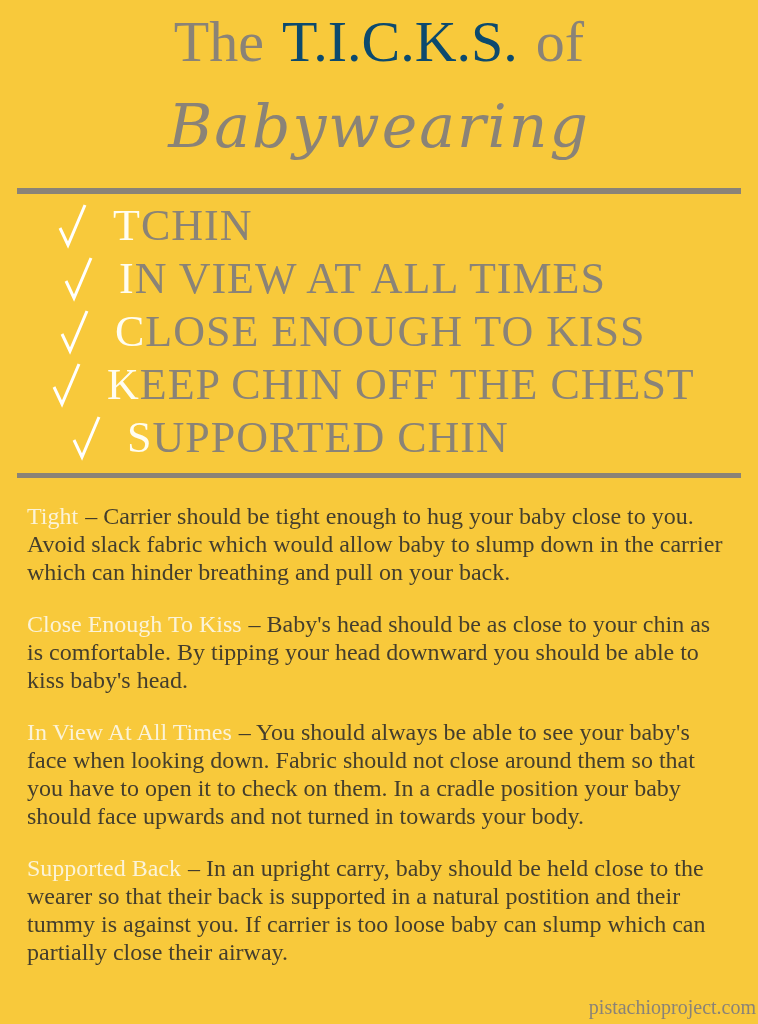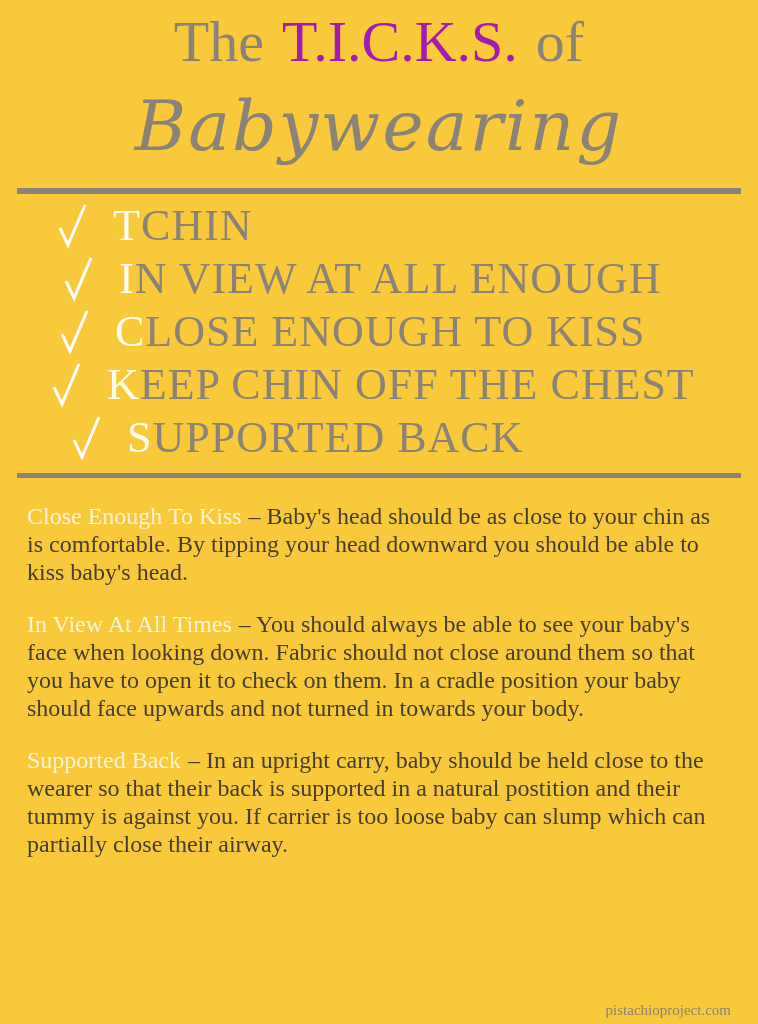--- a/index.html
+++ b/index.html
@@ -14,26 +14,26 @@
   
   .title-line {
     text-align:center;
     margin-top:6px;
     font-size:58px;
     line-height:72px;
     color:#8A8377;
     white-space:nowrap;
   }
   .title-line .seg { margin:0 9px;font-family:Liberation Serif, serif; }
-  .title-line .seg-white { color:#a21caf; }
+  .title-line .seg-white { color:#0c4a6e; }
   .script-title {
     text-align:center;
     font-family:"DejaVu Serif", serif;
     font-style:italic;
-    font-size:70px;
+    font-size:60px;
     line-height:104px;
     color:#8A8377;
     margin-top:-4px;
     letter-spacing:2px;
   }
   .divider {
     height:6px;
     background:#8A8377;
     margin:10px 17px 0 17px;
     border:none;
@@ -61,22 +61,22 @@
   .section {
     font-size:24px;
     line-height:28px;
     color:#443E2D;
     margin-bottom:15px;
   }
   .section .label { color:#FBF3D8; margin-right:7px; }
   
   .watermark {
     position:absolute;
-    right:27px; bottom:5px;
-    font-size:15px;
+    right:2px; bottom:5px;
+    font-size:20px;
     color:#8A8377;
   }
 </style>
 </head>
 <body>
 
 <div class="poster">
 
   <div class="title-line">
     <span class="seg">The</span><span class="seg seg-white">T.I.C.K.S.</span><span class="seg">of</span>
@@ -95,21 +95,21 @@
       </span>
       <span class="check-text"><span class="initial">T</span><span>CHIN</span></span>
     </div>
 
     <div class="check-row">
       <span class="check-icon">
         <svg viewBox="0 0 32 48" width="32" height="48">
             <polyline points="4,26 12,43 29,3" fill="none" stroke="#FFFFFF" stroke-width="3"></polyline>
           </svg>
       </span>
-      <span class="check-text"><span class="initial">I</span><span>N VIEW AT ALL ENOUGH</span></span>
+      <span class="check-text"><span class="initial">I</span><span>N VIEW AT ALL TIMES</span></span>
     </div>
 
     <div class="check-row">
       <span class="check-icon">
         <svg viewBox="0 0 32 48" width="32" height="48">
             <polyline points="4,26 12,43 29,3" fill="none" stroke="#FFFFFF" stroke-width="3"></polyline>
           </svg>
       </span>
       <span class="check-text"><span class="initial">C</span><span>LOSE ENOUGH TO KISS</span></span>
     </div>
@@ -122,29 +122,30 @@
       </span>
       <span class="check-text"><span class="initial">K</span><span>EEP CHIN OFF THE CHEST</span></span>
     </div>
 
     <div class="check-row">
       <span class="check-icon">
         <svg viewBox="0 0 32 48" width="32" height="48">
             <polyline points="4,26 12,43 29,3" fill="none" stroke="#FFFFFF" stroke-width="3"></polyline>
           </svg>
       </span>
-      <span class="check-text"><span class="initial">S</span><span>UPPORTED BACK</span></span>
+      <span class="check-text"><span class="initial">S</span><span>UPPORTED CHIN</span></span>
     </div>
 
   </div>
 
   <hr class="divider second">
 
   <div class="sections">
 
+    <p class="section"><span class="label">Tight</span><span class="body">– Carrier should be tight enough to hug your baby close to you. Avoid slack fabric which would allow baby to slump down in the carrier which can hinder breathing and pull on your back.</span></p>
 
     <p class="section"><span class="label">Close Enough To Kiss</span><span class="body">– Baby's head should be as close to your chin as is comfortable. By tipping your head downward you should be able to kiss baby's head.</span></p>
 
     <p class="section"><span class="label">In View At All Times</span><span class="body">– You should always be able to see your baby's face when looking down. Fabric should not close around them so that you have to open it to check on them. In a cradle position your baby should face upwards and not turned in towards your body.</span></p>
 
 
     <p class="section"><span class="label">Supported Back</span><span class="body">– In an upright carry, baby should be held close to the wearer so that their back is supported in a natural postition and their tummy is against you. If carrier is too loose baby can slump which can partially close their airway.</span></p>
 
   </div>
 

